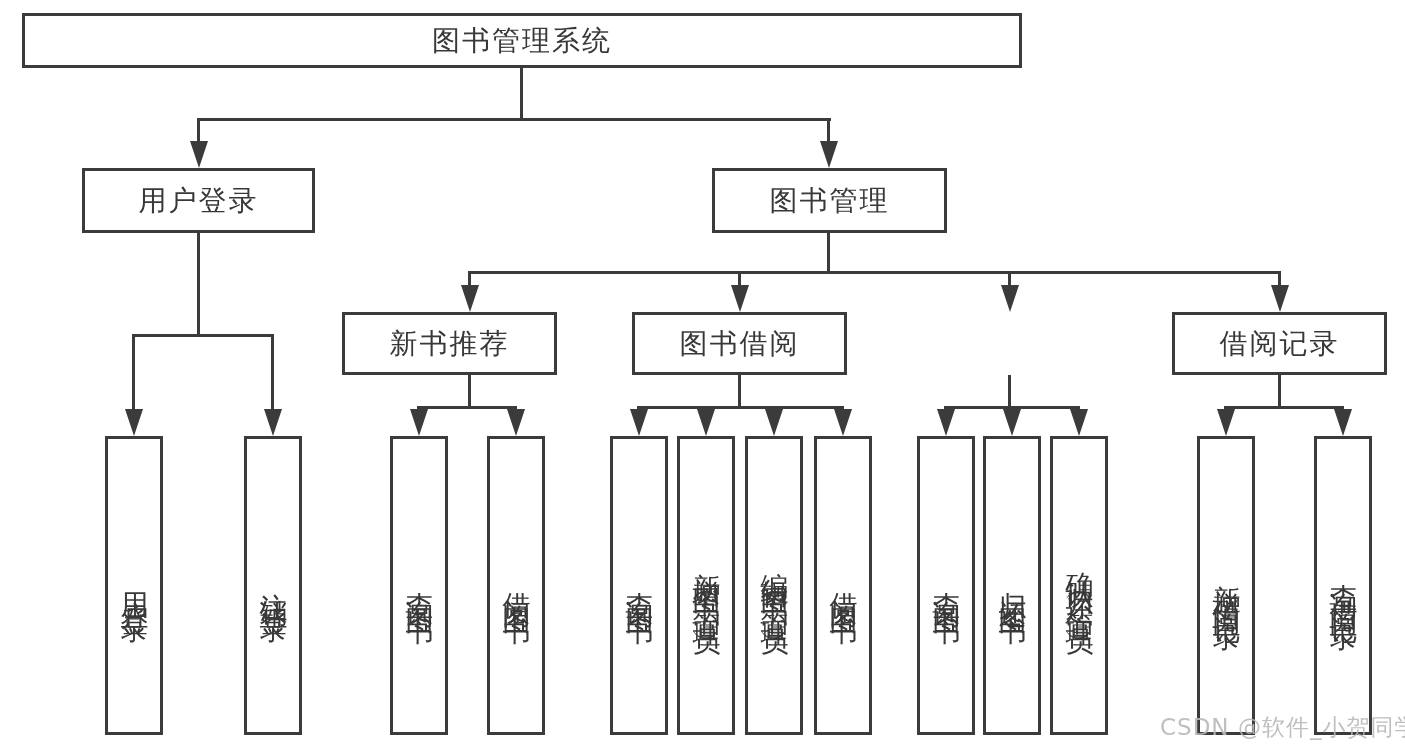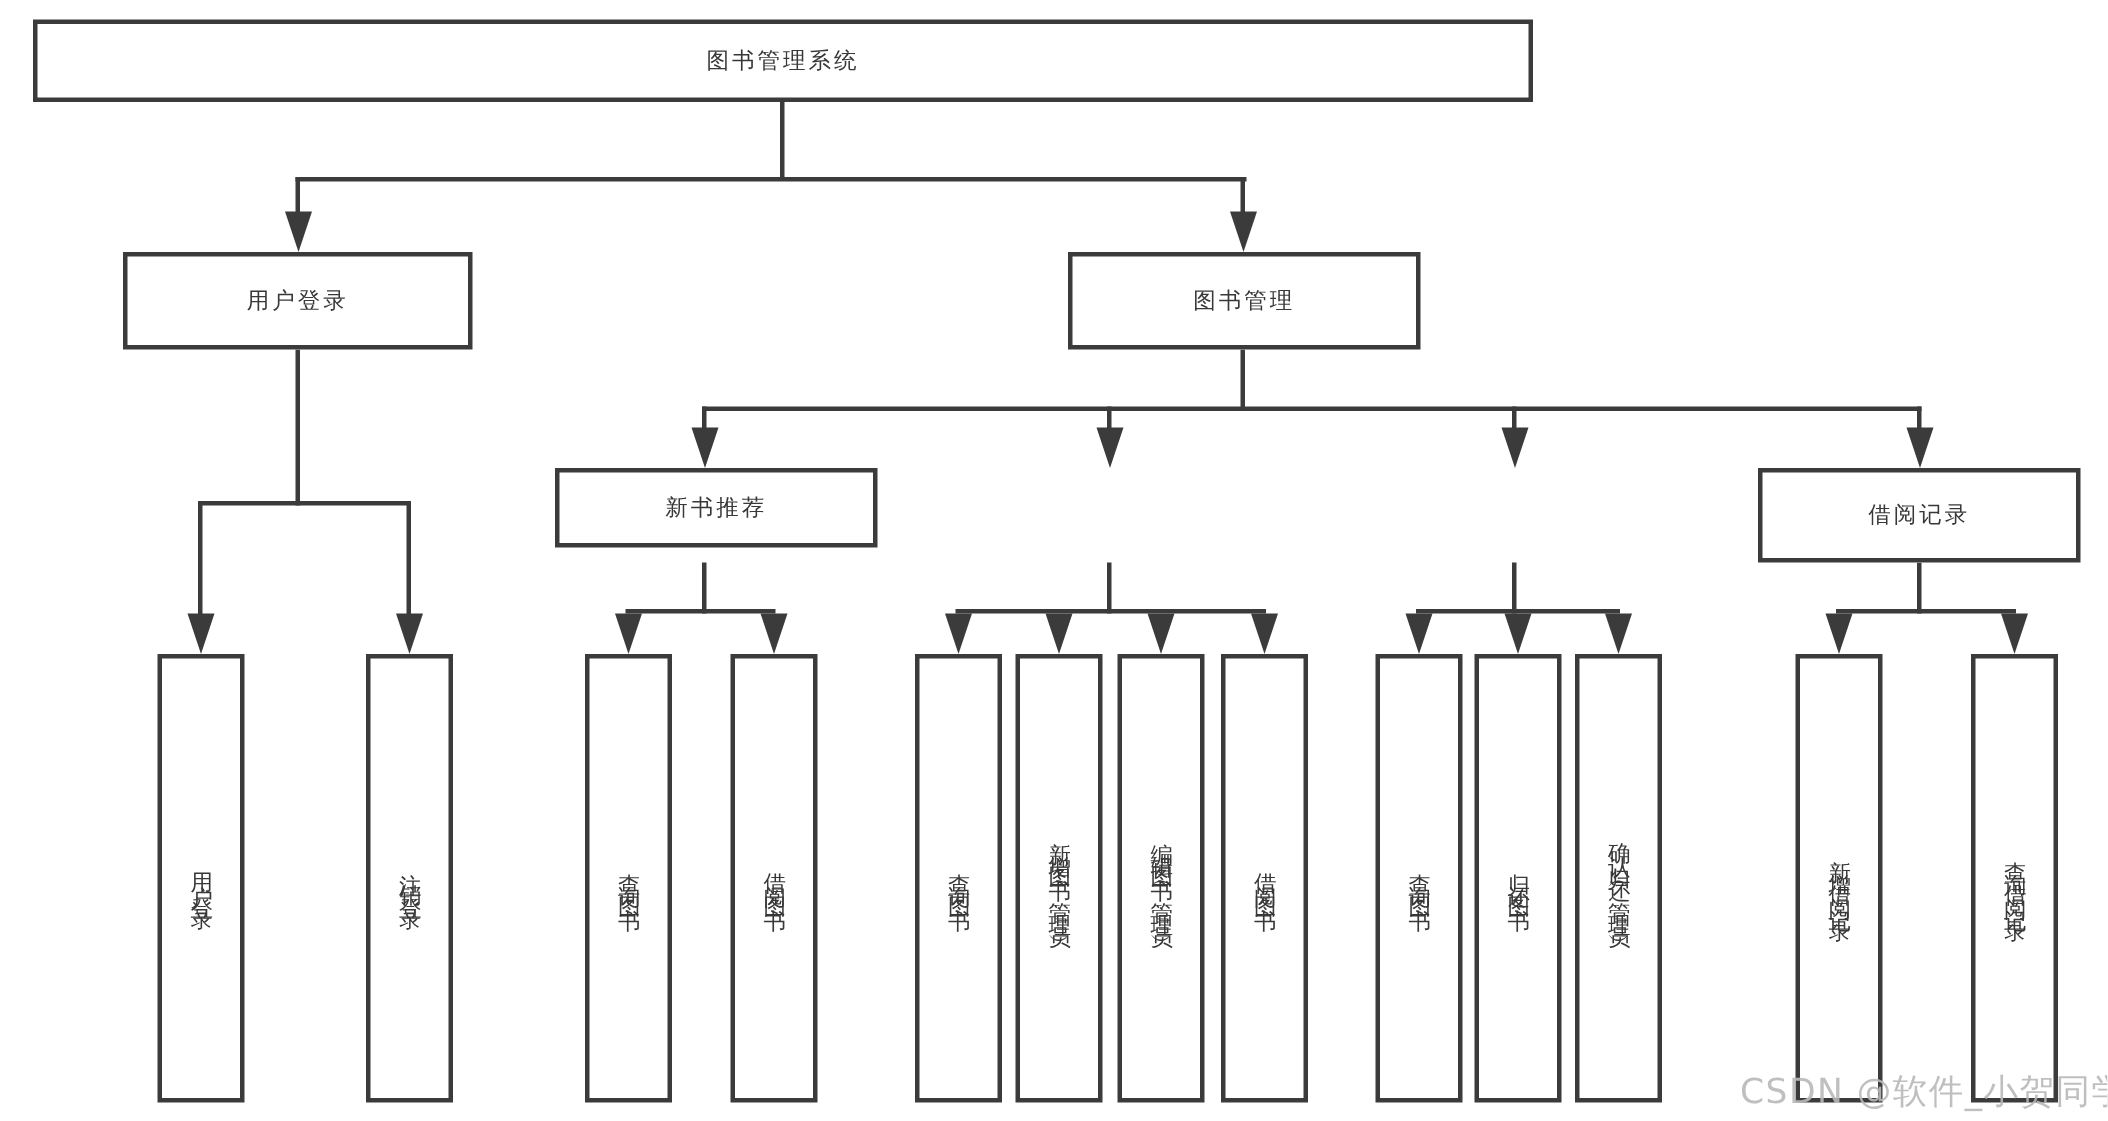--- a/index.html
+++ b/index.html
@@ -17,21 +17,21 @@
   }
   .box {
     position: absolute;
     box-sizing: border-box;
     background: #ffffff;
     border: 3px solid #3b3b3b;
     display: flex;
     align-items: center;
     justify-content: center;
     color: #383838;
-    font-size: 15px;
+    font-size: 28px;
     letter-spacing: 2px;
     z-index: 2;
   }
   .vbox .vtext {
     writing-mode: vertical-rl;
     text-orientation: mixed;
     letter-spacing: 8px;
     line-height: 1;
     white-space: nowrap;
   }
@@ -97,22 +97,25 @@
   <div class="h" style="left:468px; top:271px; width:813px;"></div>
   <div class="v" style="left:468px; top:271px; height:18px;"></div>
   <div class="arrow" style="left:461px; top:285px;"></div>
   <div class="v" style="left:738px; top:271px; height:18px;"></div>
   <div class="arrow" style="left:731px; top:285px;"></div>
   <div class="v" style="left:1008px; top:271px; height:18px;"></div>
   <div class="arrow" style="left:1001px; top:285px;"></div>
   <div class="v" style="left:1278px; top:271px; height:18px;"></div>
   <div class="arrow" style="left:1271px; top:285px;"></div>
 
-  <div class="box" style="left:370px; top:312px; width:215px; height:53px;">
+  <div class="box" style="left:342px; top:312px; width:215px; height:63px;">
     <span>新书推荐</span>
+  </div>
+  <div class="box" style="left:632px; top:312px; width:215px; height:63px;">
+    <span>图书借阅</span>
   </div>
   <div class="box" style="left:1172px; top:312px; width:215px; height:63px;">
     <span>借阅记录</span>
   </div>
 
   <div class="v" style="left:468px; top:375px; height:34px;"></div>
   <div class="h" style="left:417px; top:406px; width:100px;"></div>
   <div class="arrow" style="left:410px; top:409px;"></div>
   <div class="arrow" style="left:507px; top:409px;"></div>
 

